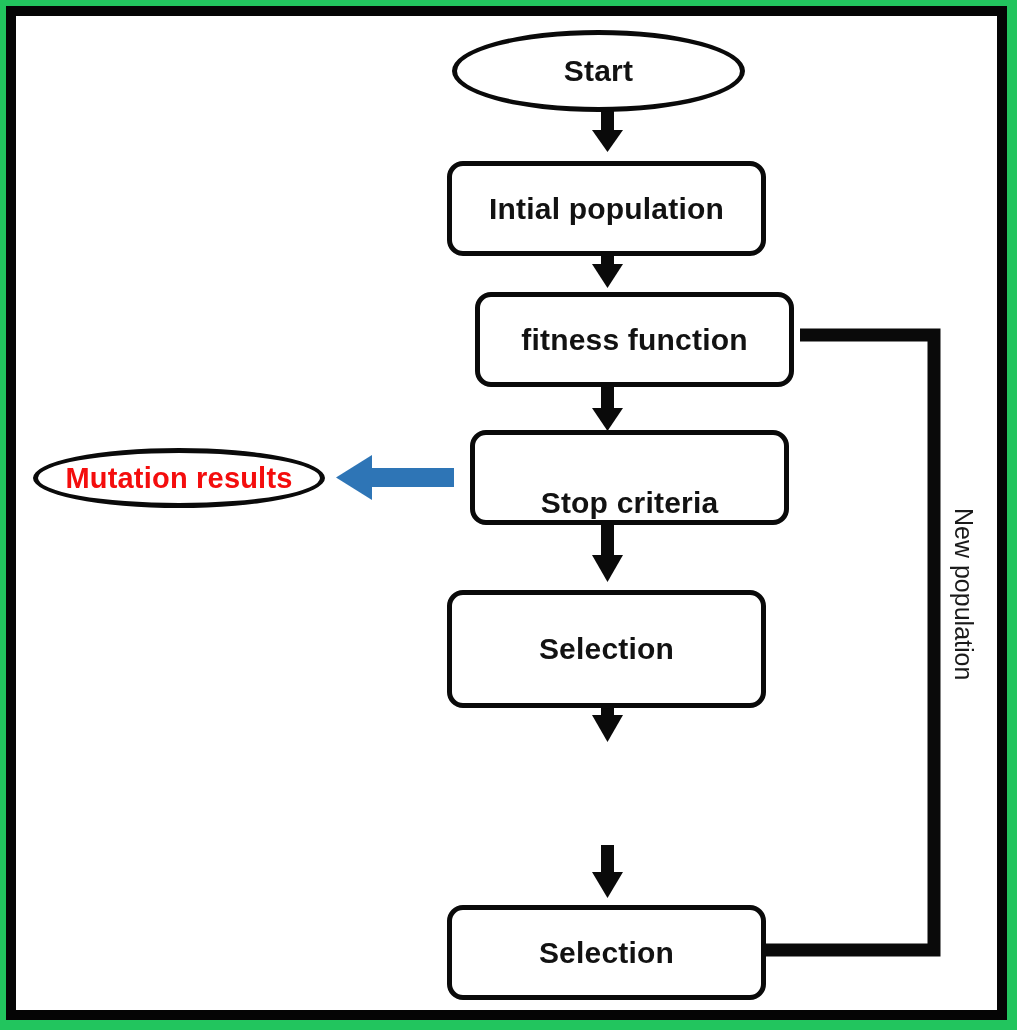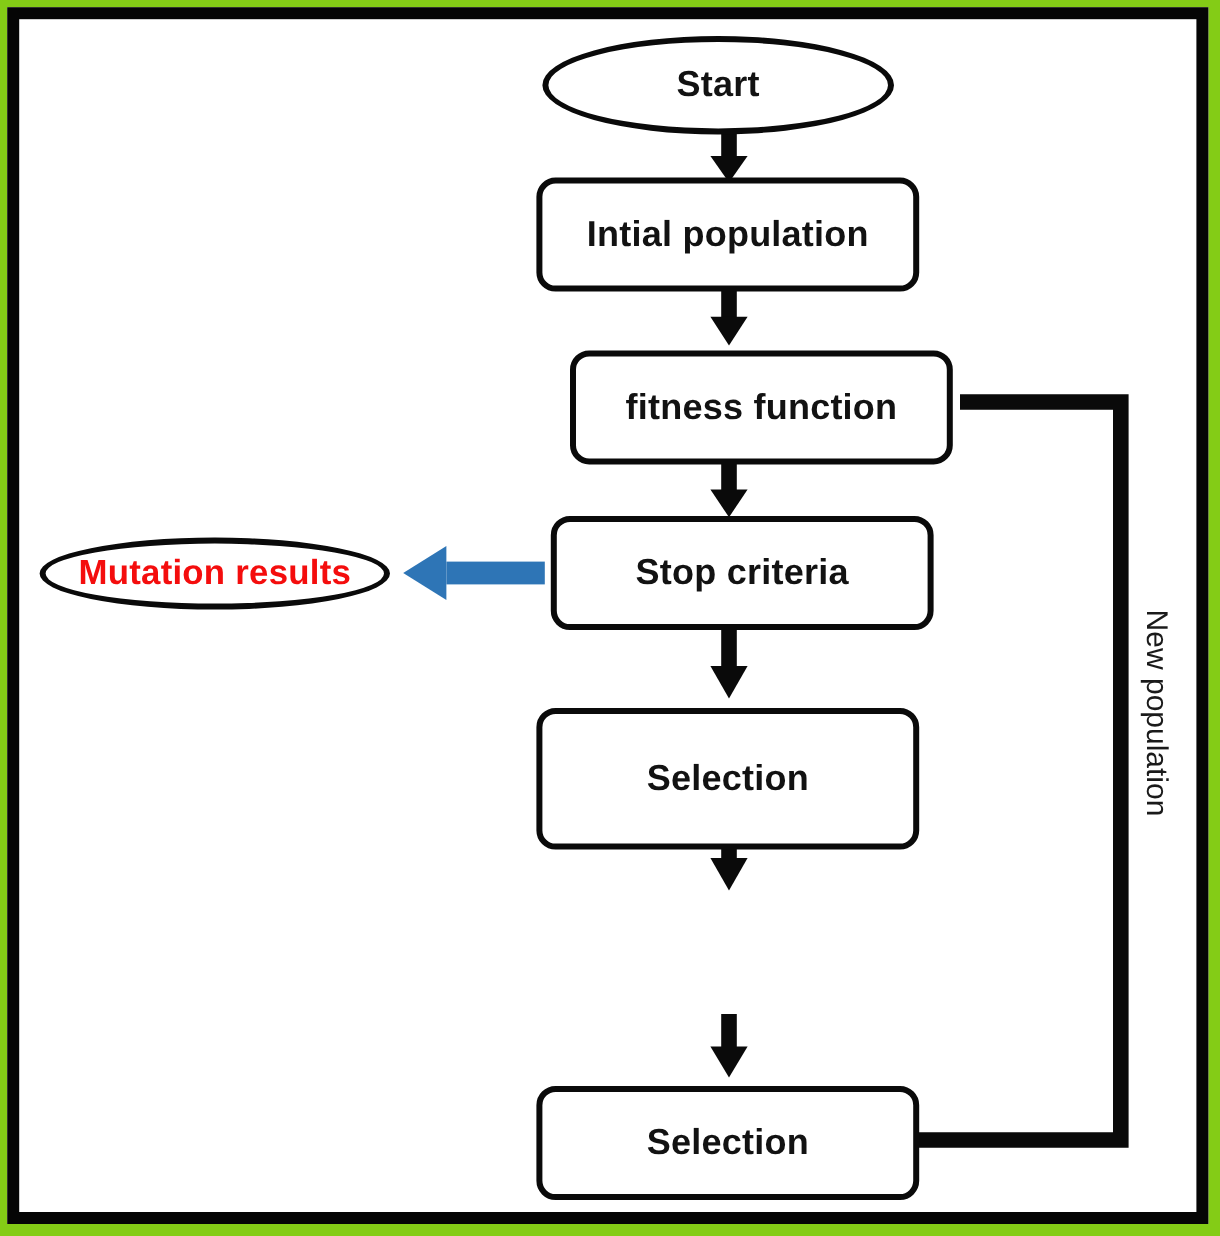--- a/index.html
+++ b/index.html
@@ -10,21 +10,21 @@
   body {
     width: 1017px;
     height: 1030px;
     font-family: "Liberation Sans", sans-serif;
     overflow: hidden;
   }
   #canvas {
     position: relative;
     width: 1017px;
     height: 1030px;
-    background: #84cc16;
+    background: #22c55e;
   }
   
   #frame {
     position: absolute;
     left: 6px;
     top: 6px;
     width: 1001px;
     height: 1014px;
     box-sizing: border-box;
     border: 10px solid #050505;
@@ -121,29 +121,29 @@
     <g>
       <rect x="372" y="468" width="82" height="19" fill="#2e75b6"></rect>
       <polygon points="372,455 372,500 336,477.5" fill="#2e75b6"></polygon>
     </g>
   </svg>
 
   <div class="node terminator" style="left:452px; top:30px; width:293px; height:82px;">
     <span>Start</span>
   </div>
 
-  <div class="node proc" style="left:447px; top:148px; width:319px; height:95px;text-align:right;">
+  <div class="node proc" style="left:447px; top:161px; width:319px; height:95px;text-align:right;">
     <span>Intial population</span>
   </div>
 
   <div class="node proc" style="left:447px; top:292px; width:319px; height:95px;margin-left:28px;">
     <span>fitness function</span>
   </div>
 
-  <div class="node proc" style="left:459px; top:430px; width:319px; height:95px;">
+  <div class="node proc" style="left:470px; top:430px; width:319px; height:95px;align-items:flex-end;">
     <span>Stop criteria</span>
   </div>
 
   <div class="node proc" style="left:447px; top:590px; width:319px; height:118px;">
     <span>Selection</span>
   </div>
 
 
   <div class="node proc" style="left:447px; top:905px; width:319px; height:95px;">
     <span>Selection</span>

